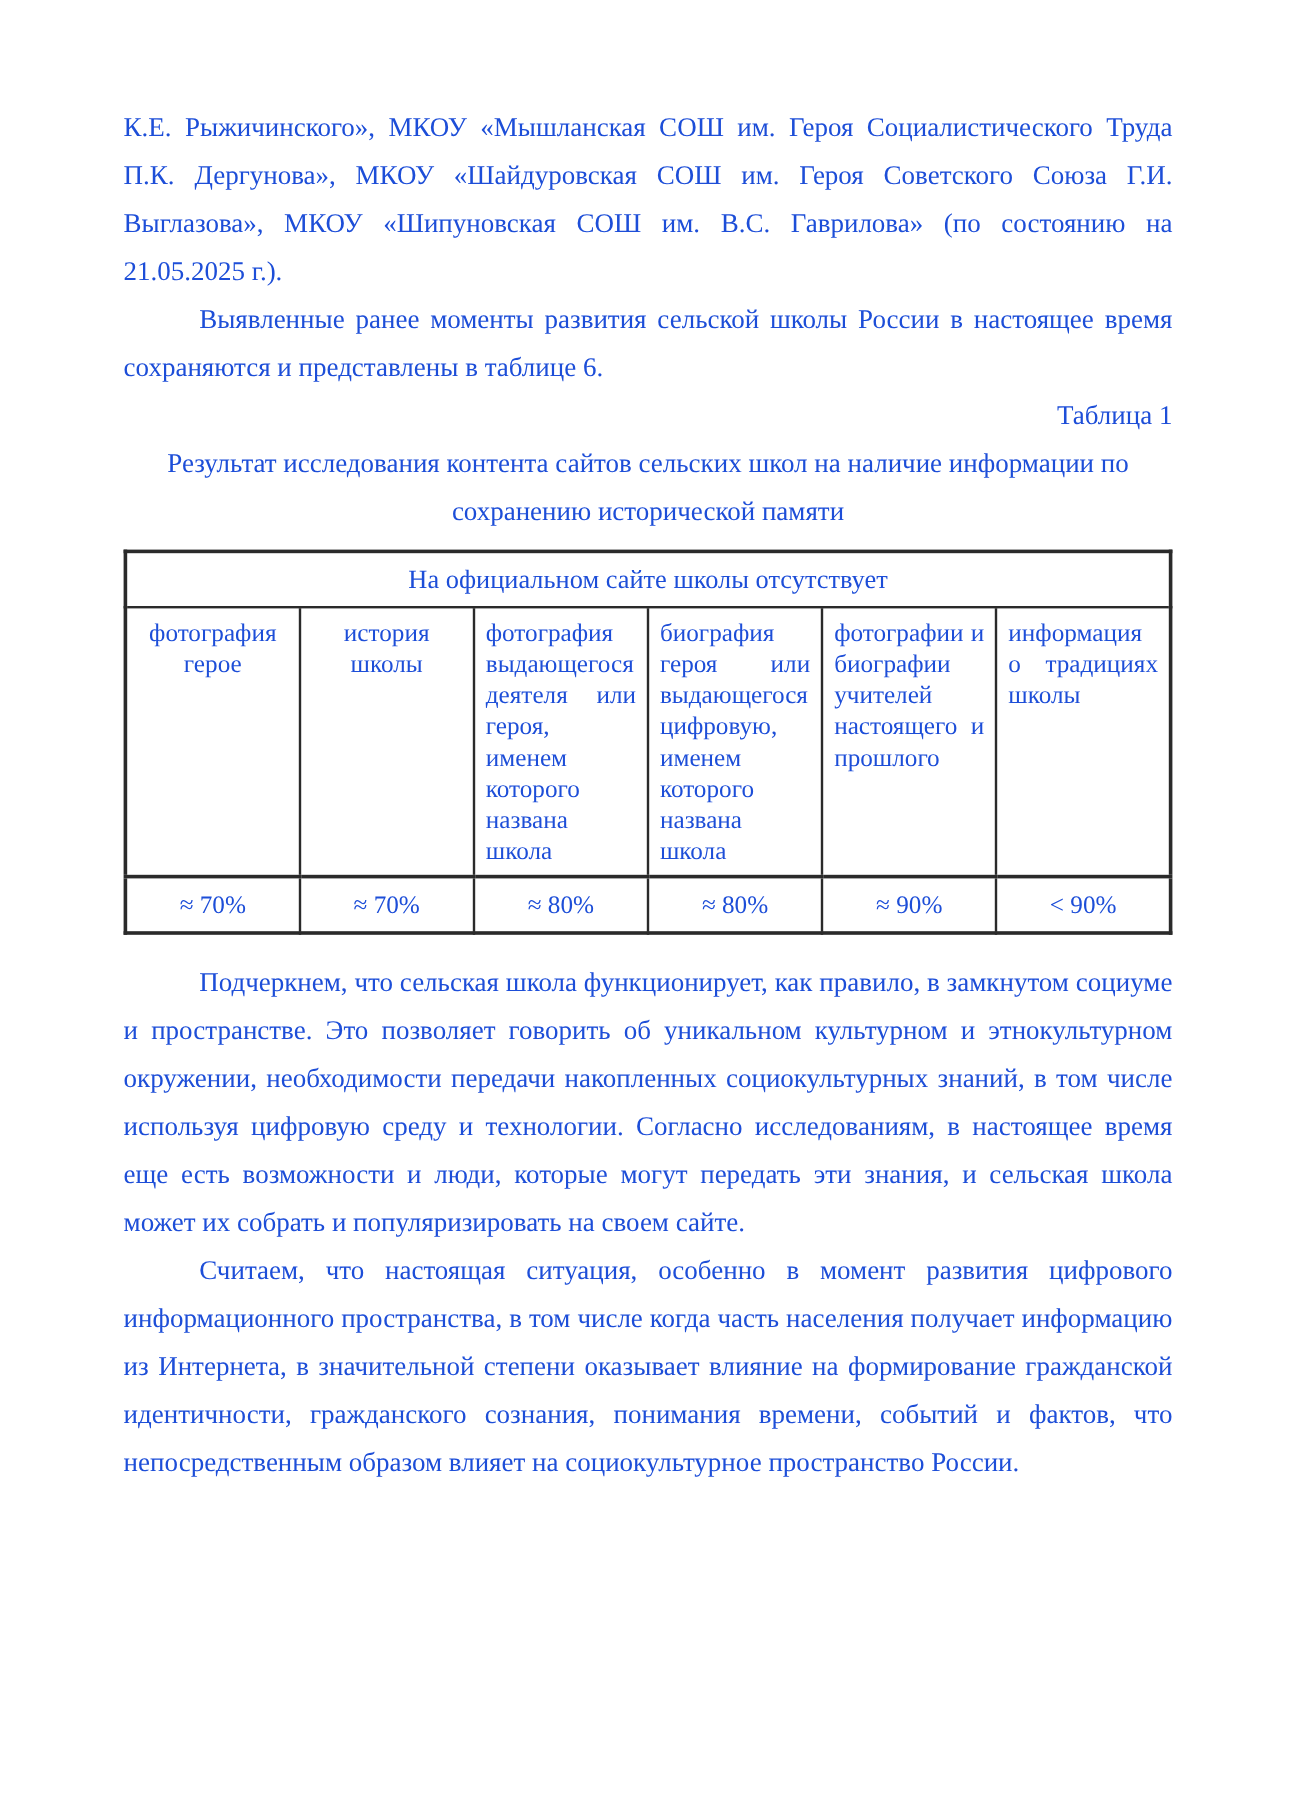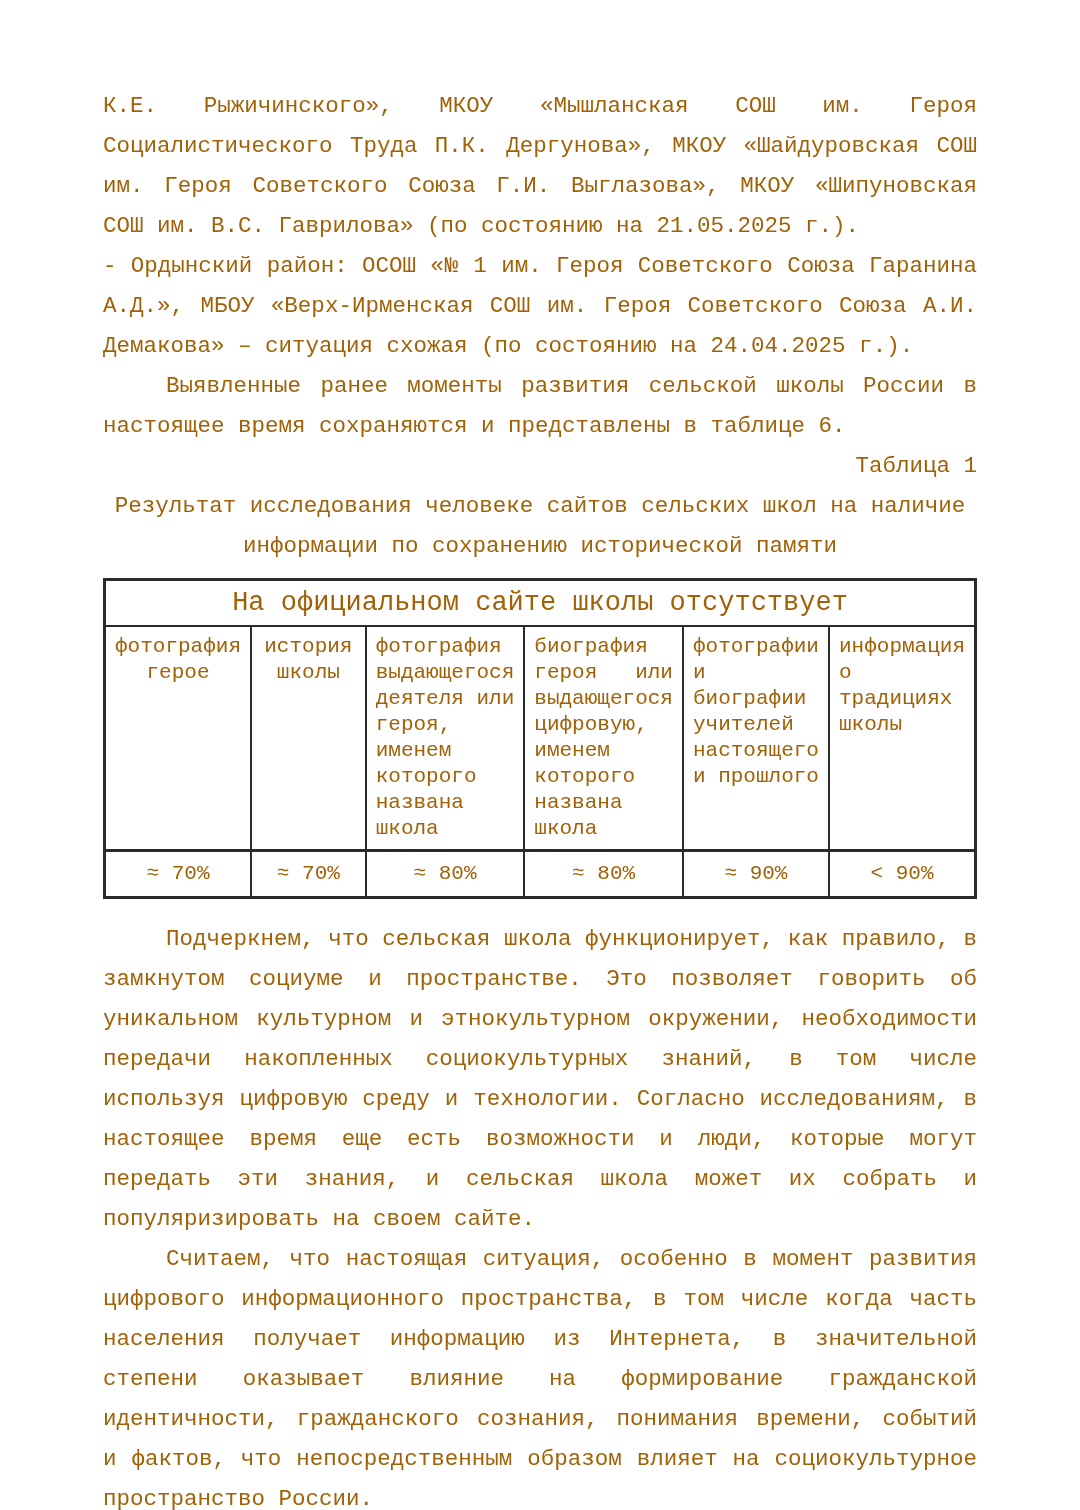--- a/index.html
+++ b/index.html
@@ -7,24 +7,24 @@
     padding: 0;
     background: #ffffff;
   }
   .page {
     position: relative;
     width: 1080px;
     height: 1510px;
     box-sizing: border-box;
     padding: 86px 103px 64px 103px;
     background: #ffffff;
-    font-family: Liberation Mono, monospace;
+    font-family: Liberation Serif, serif;
     font-size: 22.5px;
     line-height: 40px;
-    color: #a16207;
+    color: #1d4ed8;
   }
   p.body-par {
     margin: 0;
     text-align: justify;
   }
   p.indent {
     text-indent: 63px;
   }
   p.after-table {
     margin-top: 20px;
@@ -45,21 +45,21 @@
     font-size: 21px;
     line-height: 26px;
   }
   table.results td {
     border: 2px solid #2a2a2a;
     padding: 7px 9px;
     vertical-align: top;
   }
   td.span-header {
     text-align: center;
-    font-size: 27px;
+    font-size: 22px;
     line-height: 30px;
     padding: 8px 6px;
     border-bottom: 3px solid #2a2a2a;
   }
   td.hdr-center { text-align: center; }
   td.hdr-justify { text-align: justify; }
   tr.value-row td {
     text-align: center;
     border-top: 3px solid #2a2a2a;
     padding: 9px 4px;
@@ -68,28 +68,27 @@
   table.results col { width: 16.666%; }
 </style>
 </head>
 <body>
 
 <div class="page">
 
   <p class="body-par">К.Е. Рыжичинского», МКОУ «Мышланская СОШ им. Героя Социалистического Труда П.К. Дергунова», МКОУ «Шайдуровская СОШ им. Героя Советского Союза Г.И. Выглазова», МКОУ «Шипуновская СОШ им. В.С. Гаврилова» (по состоянию на 21.05.2025 г.).</p>
 
 
-  <p class="body-par">- Ордынский район: ОСОШ «№ 1 им. Героя Советского Союза Гаранина А.Д.», МБОУ «Верх-Ирменская СОШ им. Героя Советского Союза А.И. Демакова» – ситуация схожая (по состоянию на 24.04.2025 г.).</p>
 
 
   <p class="body-par indent">Выявленные ранее моменты развития сельской школы России в настоящее время сохраняются и представлены в таблице 6.</p>
 
   <p class="table-label">Таблица 1</p>
 
-  <p class="table-caption">Результат исследования человеке сайтов сельских школ на наличие информации по сохранению исторической памяти</p>
+  <p class="table-caption">Результат исследования контента сайтов сельских школ на наличие информации по сохранению исторической памяти</p>
 
   <table class="results">
     <colgroup>
       <col>
         <col>
         <col>
         <col>
         <col>
         <col>
     </colgroup>

